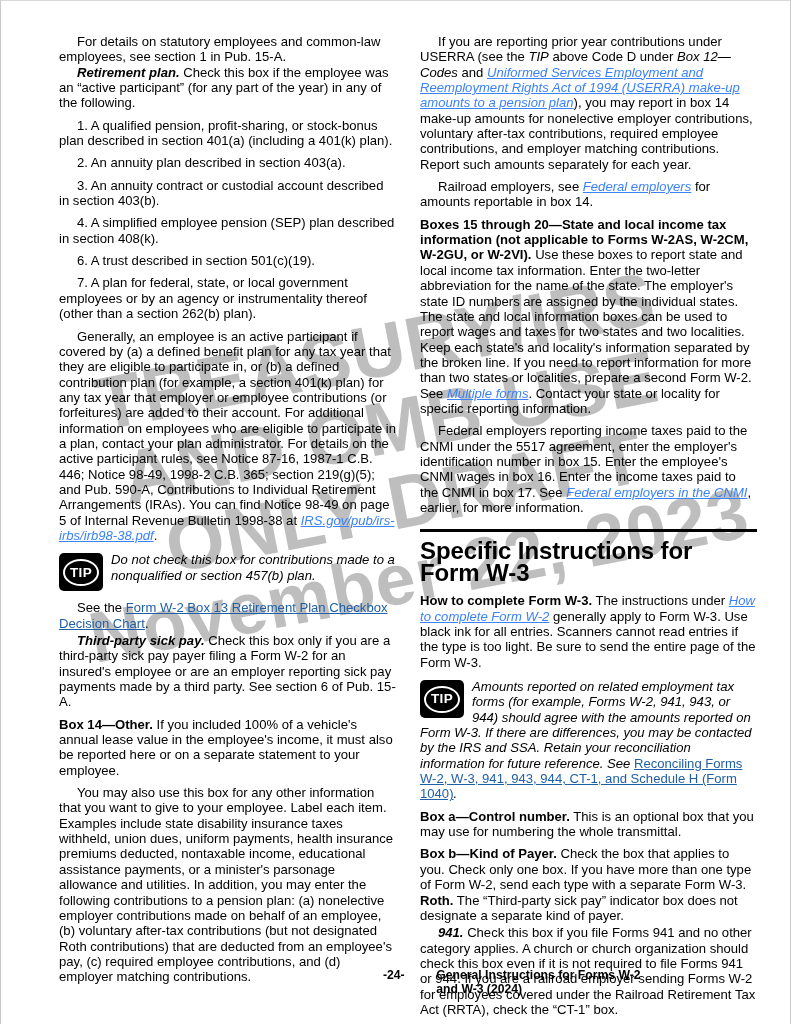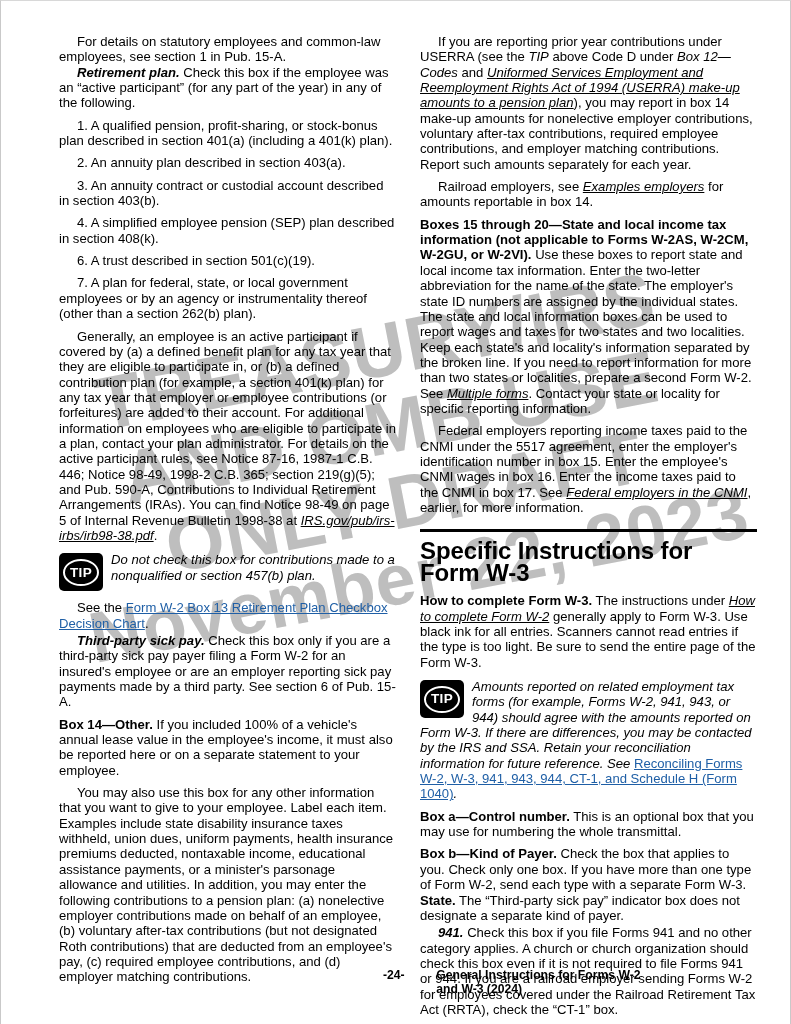--- a/index.html
+++ b/index.html
@@ -76,21 +76,21 @@
   }
   .indent { text-indent: 18px; }
   .gap { margin-top: 7px; }
   .gap-sm { margin-top: 2px; }
 
   b, .b { font-weight: bold; }
   i, .i { font-style: italic; }
   .bi { font-weight: bold; font-style: italic; }
 
   a.link, .link {
-    color: #000000;
+    color: #3b82f6;
     text-decoration: underline;
     font-style: italic;
   }
   .link-up {
     color: #1f5fa6;
     text-decoration: underline;
     font-style: normal;
   }
 
   
@@ -246,21 +246,21 @@
 
     </div>
 
     <div class="col">
 
       <p class="para indent">
         <span>If you are reporting prior year contributions under USERRA (see the </span><span class="i">TIP</span><span> above Code D under </span><span class="i">Box 12—Codes</span><span> and </span><a class="link" href="#">Uniformed Services Employment and Reemployment Rights Act of 1994 (USERRA) make-up amounts to a pension plan</a><span>), you may report in box 14 make-up amounts for nonelective employer contributions, voluntary after-tax contributions, required employee contributions, and employer matching contributions. Report such amounts separately for each year.</span>
       </p>
 
       <p class="para indent gap">
-        <span>Railroad employers, see </span><a class="link" href="#">Examples employers</a><span> for amounts reportable in box 14.</span>
+        <span>Railroad employers, see </span><a class="link" href="#">Federal employers</a><span> for amounts reportable in box 14.</span>
       </p>
 
       <p class="para gap">
         <span class="b">Boxes 15 through 20—State and local income tax information (not applicable to Forms W-2AS, W-2CM, W-2GU, or W-2VI).</span>
         <span>Use these boxes to report state and local income tax information. Enter the two-letter abbreviation for the name of the state. The employer's state ID numbers are assigned by the individual states. The state and local information boxes can be used to report wages and taxes for two states and two localities. Keep each state's and locality's information separated by the broken line. If you need to report information for more than two states or localities, prepare a second Form W-2. See </span><a class="link" href="#">Multiple forms</a><span>. Contact your state or locality for specific reporting information.</span>
       </p>
 
       <p class="para indent gap">
         <span>Federal employers reporting income taxes paid to the CNMI under the 5517 agreement, enter the employer's identification number in box 15. Enter the employee's CNMI wages in box 16. Enter the income taxes paid to the CNMI in box 17. See </span><a class="link" href="#">Federal employers in the CNMI</a><span>, earlier, for more information.</span>
       </p>
@@ -285,21 +285,21 @@
         </div>
       </div>
 
       <p class="para gap">
         <span class="b">Box a—Control number.</span>
         <span>This is an optional box that you may use for numbering the whole transmittal.</span>
       </p>
 
       <p class="para gap">
         <span class="b">Box b—Kind of Payer.</span>
-        <span>Check the box that applies to you. Check only one box. If you have more than one type of Form W-2, send each type with a separate Form W-3. </span><span class="b">State.</span><span> The “Third-party sick pay” indicator box does not designate a separate kind of payer.</span>
+        <span>Check the box that applies to you. Check only one box. If you have more than one type of Form W-2, send each type with a separate Form W-3. </span><span class="b">Roth.</span><span> The “Third-party sick pay” indicator box does not designate a separate kind of payer.</span>
       </p>
 
       <p class="para indent gap-sm">
         <span class="bi">941.</span>
         <span>Check this box if you file Forms 941 and no other category applies. A church or church organization should check this box even if it is not required to file Forms 941 or 944. If you are a railroad employer sending Forms W-2 for employees covered under the Railroad Retirement Tax Act (RRTA), check the “CT-1” box.</span>
       </p>
 
     </div>
   </div>
 

